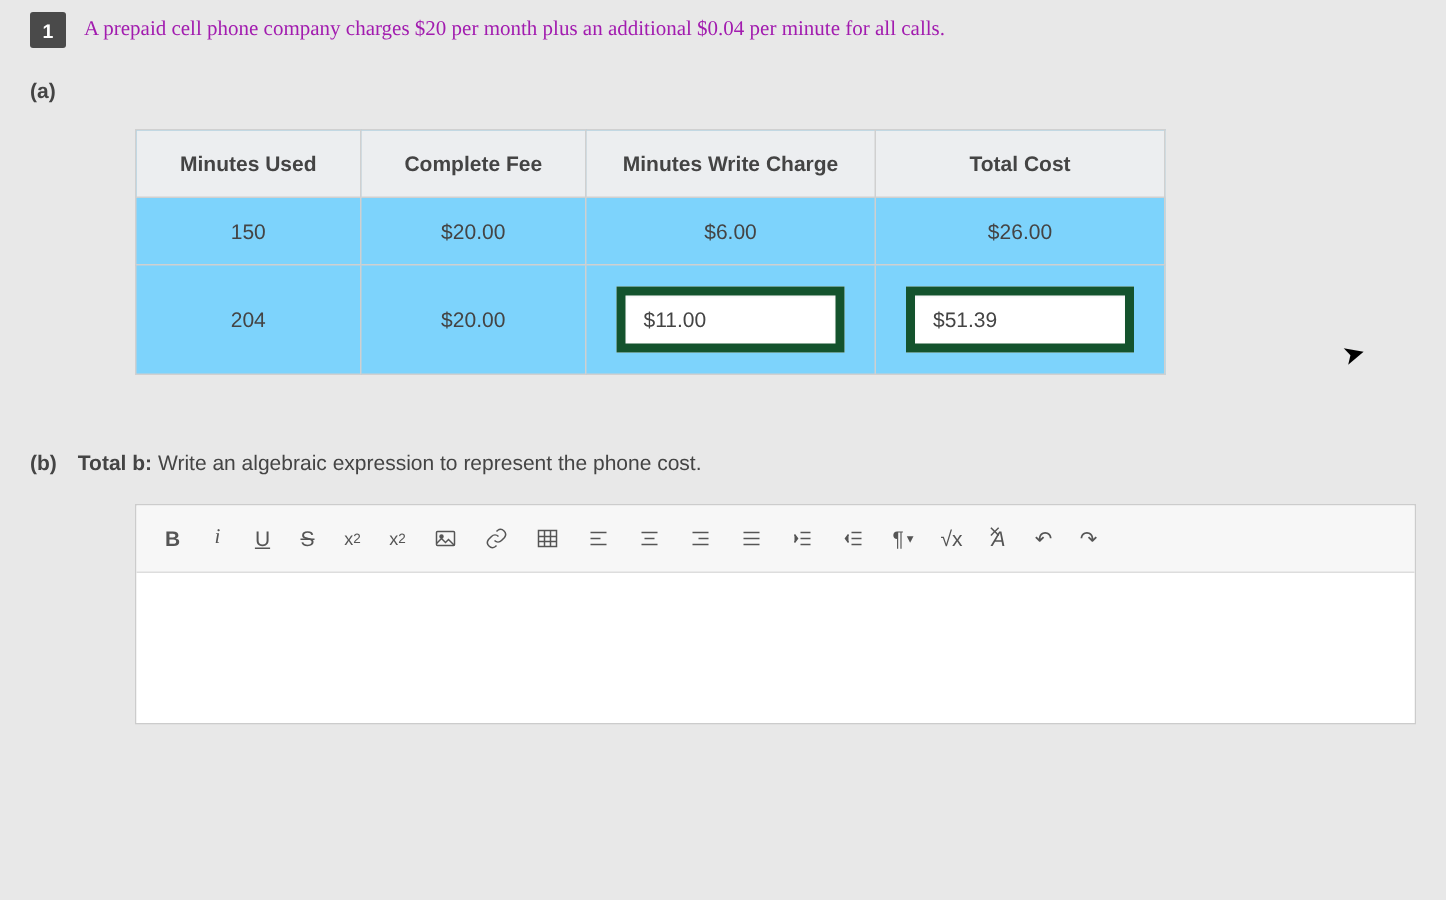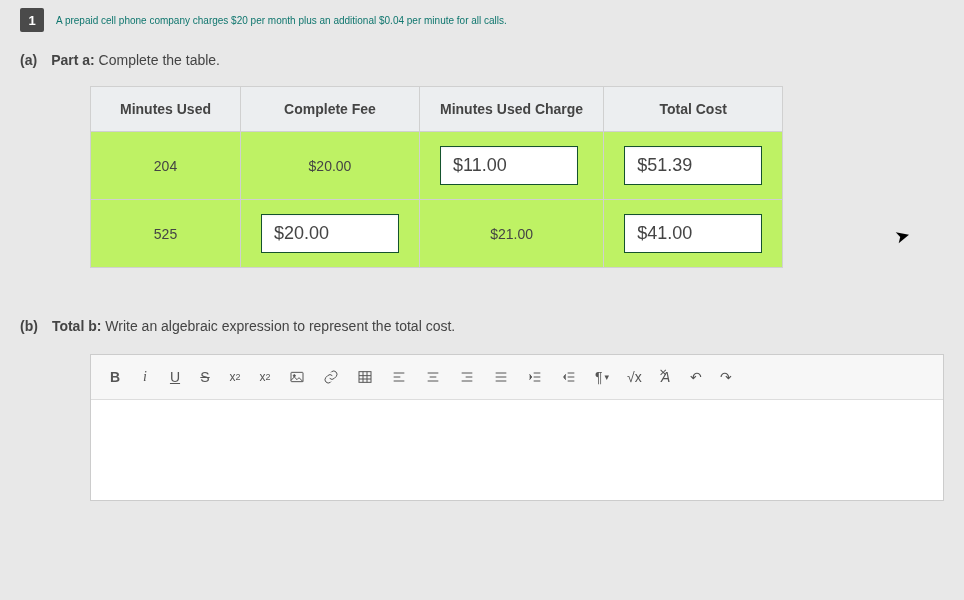--- a/index.html
+++ b/index.html
@@ -24,58 +24,59 @@
       width: 24px;
       height: 24px;
       display: flex;
       align-items: center;
       justify-content: center;
       font-weight: bold;
       font-size: 13px;
       border-radius: 2px;
     }
     .question-text {
-      font-size: 10px;
-      color: #0f766e;
+      font-size: 14px;
+      color: #a21caf;
+      font-family: Liberation Serif, serif;
     }
     .part-label {
       display: flex;
       gap: 14px;
       margin-bottom: 18px;
       font-size: 14px;
       color: #444;
     }
     .part-marker { font-weight: bold; }
     .part-desc .bold { font-weight: bold; }
     
     .table-wrap { margin-left: 70px; margin-bottom: 50px; }
     table.data {
       border-collapse: collapse;
-      background: #bef264;
+      background: #7dd3fc;
     }
     table.data th, table.data td {
       border: 1px solid #d0d0d0;
       padding: 14px 20px;
       text-align: center;
       font-size: 14px;
       color: #444;
       min-width: 150px;
     }
     table.data th {
       background: #eceef0;
       font-weight: bold;
     }
     .cell-input-look {
-      border: 1px solid #14532d;
+      border: 6px solid #14532d;
       padding: 8px 12px;
       background: #fff;
       text-align: left;
-      font-size: 18px;
+      font-size: 14px;
       color: #444;
-      width: 138px;
+      width: 152px;
       box-shadow: inset 0 1px 2px rgba(0,0,0,0.05);
     }
     td.has-input { padding: 10px 14px; }
     
     .cursor-icon {
       position: absolute;
       left: 895px;
       top: 225px;
       font-size: 18px;
       color: #000;
@@ -129,63 +130,58 @@
 </head>
 <body>
 
 <div class="question-header">
   <div class="question-number">1</div>
   <div class="question-text">A prepaid cell phone company charges $20 per month plus an additional $0.04 per minute for all calls.</div>
 </div>
 
 <div class="part-label">
   <span class="part-marker">(a)</span>
-  <span class="part-desc"><span class="bold">Part a:</span><span> Complete the table.</span></span>
 </div>
 
 <div class="table-wrap">
   <table class="data">
     <thead>
       <tr>
         <th>Minutes Used</th>
         <th>Complete Fee</th>
-        <th>Minutes Used Charge</th>
+        <th>Minutes Write Charge</th>
         <th>Total Cost</th>
       </tr>
     </thead>
     <tbody id="table-body">
+        <tr>
+          <td>150</td>
+          <td>$20.00</td>
+          <td>$6.00</td>
+          <td>$26.00</td>
+        </tr>
         <tr>
           <td>204</td>
           <td>$20.00</td>
           <td class="has-input">
             <div class="cell-input-look">$11.00</div>
           </td>
           <td class="has-input">
             <div class="cell-input-look">$51.39</div>
           </td>
         </tr>
-        <tr>
-          <td>525</td>
-          <td class="has-input">
-            <div class="cell-input-look">$20.00</div>
-          </td>
-          <td>$21.00</td>
-          <td class="has-input">
-            <div class="cell-input-look">$41.00</div>
-          </td>
-        </tr>
       </tbody>
   </table>
 </div>
 
 <span class="cursor-icon">➤</span>
 
 <div class="part-b part-label">
   <span class="part-marker">(b)</span>
-  <span class="part-desc"><span class="bold">Total b:</span><span> Write an algebraic expression to represent the total cost.</span></span>
+  <span class="part-desc"><span class="bold">Total b:</span><span> Write an algebraic expression to represent the phone cost.</span></span>
 </div>
 
 <div class="editor-wrap">
   <div class="toolbar">
     <button class="btn-bold">B</button>
     <button class="btn-italic">i</button>
     <button class="btn-underline">U</button>
     <button class="btn-strike">S</button>
     <button class="subsup">
         <span>x</span>

